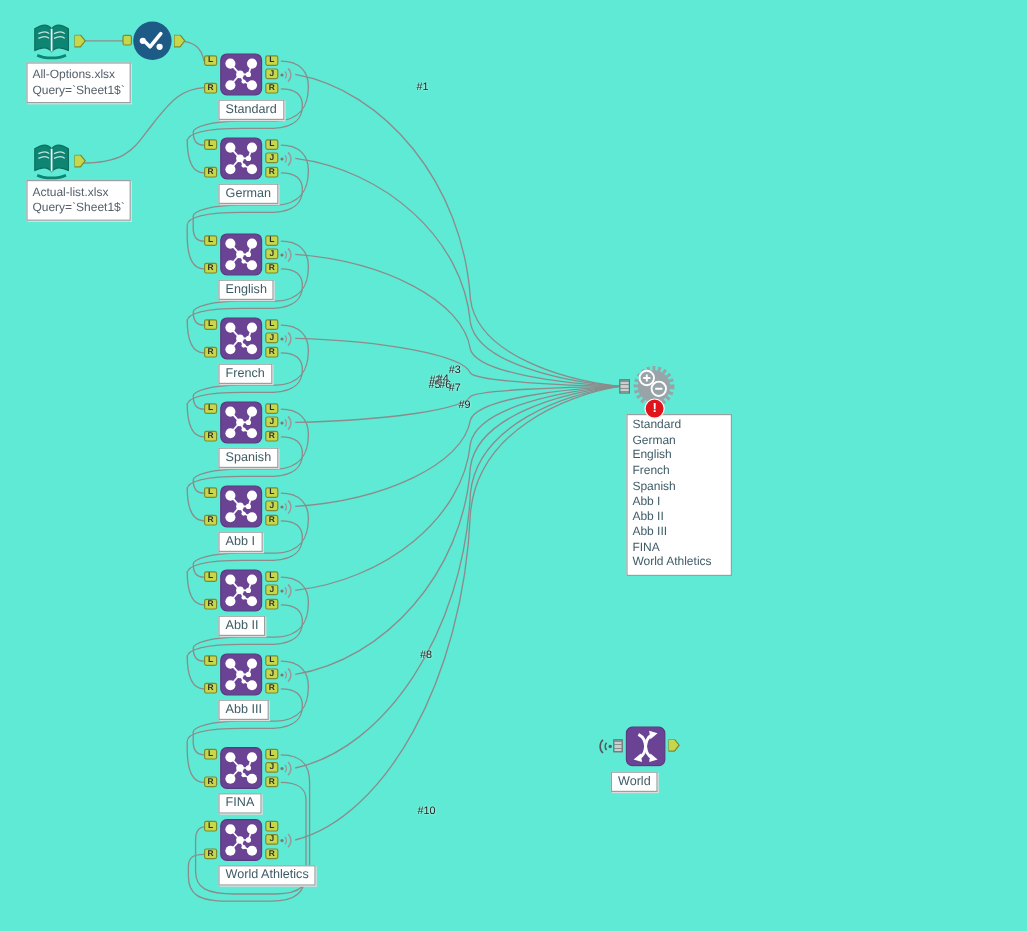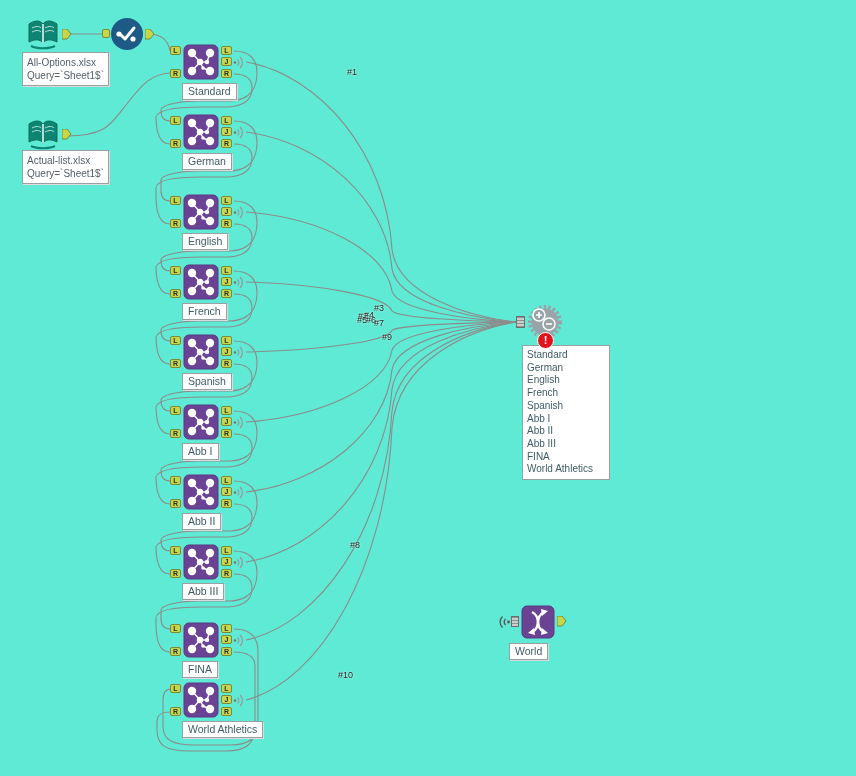--- a/index.html
+++ b/index.html
@@ -477,14 +477,14 @@
     <div class="tool-label" style="left: 182px; top: 721px;">World Athletics</div>
     <span class="conn-label" style="left: 347px; top: 67px;">#1</span>
     <span class="conn-label" style="left: 358px; top: 311px;">#2</span>
     <span class="conn-label" style="left: 374px; top: 303px;">#3</span>
     <span class="conn-label" style="left: 364px; top: 310px;">#4</span>
     <span class="conn-label" style="left: 357px; top: 315px;">#5</span>
     <span class="conn-label" style="left: 366px; top: 315px;">#6</span>
     <span class="conn-label" style="left: 374px; top: 318px;">#7</span>
     <span class="conn-label" style="left: 350px; top: 540px;">#8</span>
     <span class="conn-label" style="left: 382px; top: 332px;">#9</span>
-    <span class="conn-label" style="left: 338px; top: 670px;">#10</span>
+    <span class="conn-label" style="left: 348px; top: 670px;">#10</span>
   </div>
 
 </body></html>

